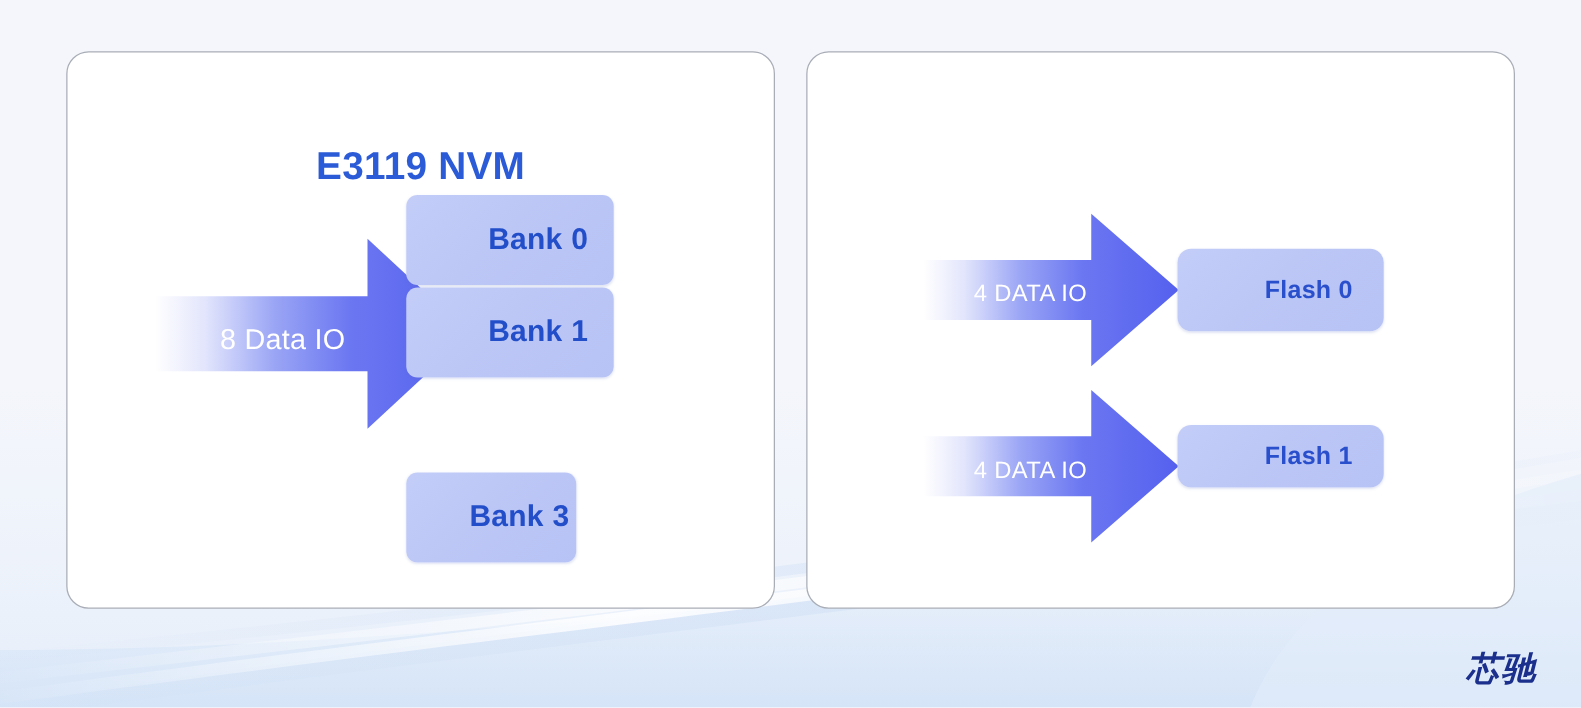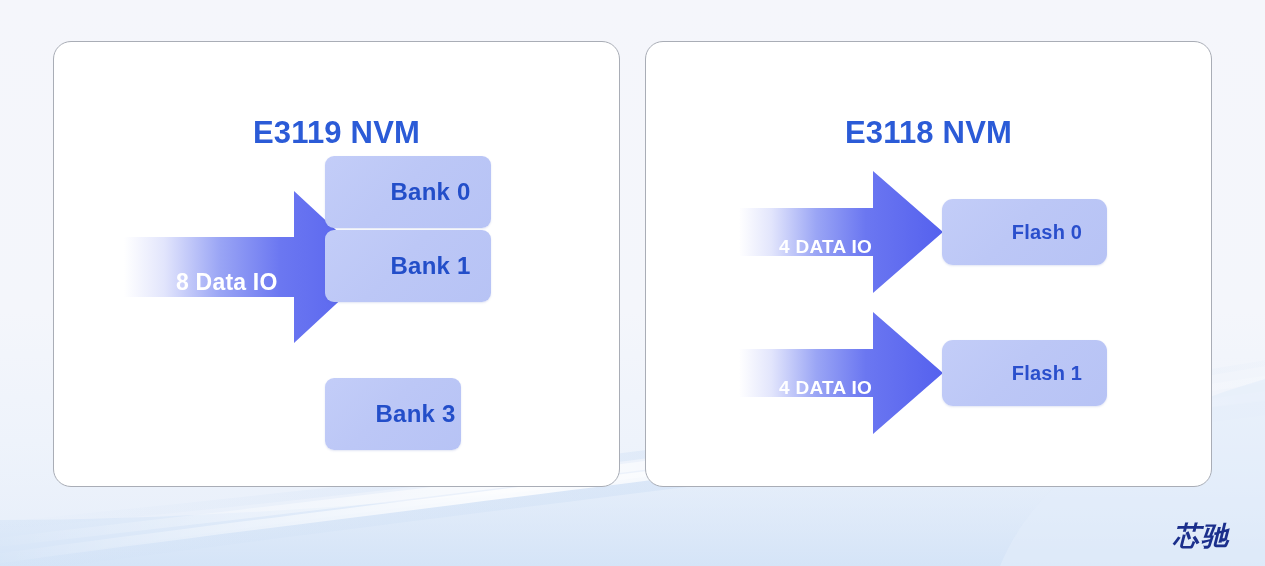--- a/index.html
+++ b/index.html
@@ -79,35 +79,35 @@
   .mem-block.flash .mem-label { font-size: 20px; color: #2a4fcc; }
 
   
   #bank-0 { left: 271px; top: 114px; width: 166px; height: 72px; }
   #bank-1 { left: 271px; top: 188px; width: 166px; height: 72px; }
   #bank-2 { left: 271px; top: 262px; width: 166px; height: 72px; }
   #bank-3 { left: 271px; top: 336px; width: 136px; height: 72px; }
 
   
   #flash-0 { left: 296px; top: 157px; width: 165px; height: 66px; }
-  #flash-1 { left: 296px; top: 298px; width: 165px; height: 66px; text-align: center; }
+  #flash-1 { left: 296px; top: 298px; width: 165px; height: 50px; text-align: center; }
 
   
   .arrow {
     position: absolute;
   }
   .arrow svg { display: block; }
   .arrow-label {
     position: absolute;
-    top: 15px; left: 0;
+    top: 4px; left: 0;
     width: 100%; height: 100%;
     display: flex;
     align-items: center;
     color: #ffffff;
-    font-weight: bold;
+    font-weight: normal;
     white-space: nowrap;
     pointer-events: none;
   }
 
   
   #arrow-left { left: 70px; top: 145px; width: 252px; height: 160px; }
   #arrow-left .arrow-label {
     font-size: 23px;
     padding-left: 52px;
     letter-spacing: 0.2px;
@@ -216,21 +216,20 @@
     <div class="mem-block" id="bank-1">
       <span class="mem-label">Bank 1</span>
     </div>
     <div class="mem-block" id="bank-3">
       <span class="mem-label">Bank 3</span>
     </div>
   </div>
 
   <div class="card" id="card-right">
 
-    <div class="card-title">E3118 NVM</div>
 
     <div class="arrow" id="arrow-flash-0">
       <svg width="204" height="128" viewBox="0 0 204 128" aria-hidden="true">
         <defs>
           <linearGradient id="agR0" x1="0" y1="0" x2="1" y2="0">
             <stop offset="0%" stop-color="#ffffff"></stop>
             <stop offset="16%" stop-color="#e2e5fc"></stop>
             <stop offset="38%" stop-color="#9aa5f5"></stop>
             <stop offset="62%" stop-color="#6b77f1"></stop>
             <stop offset="100%" stop-color="#5561ee"></stop>

